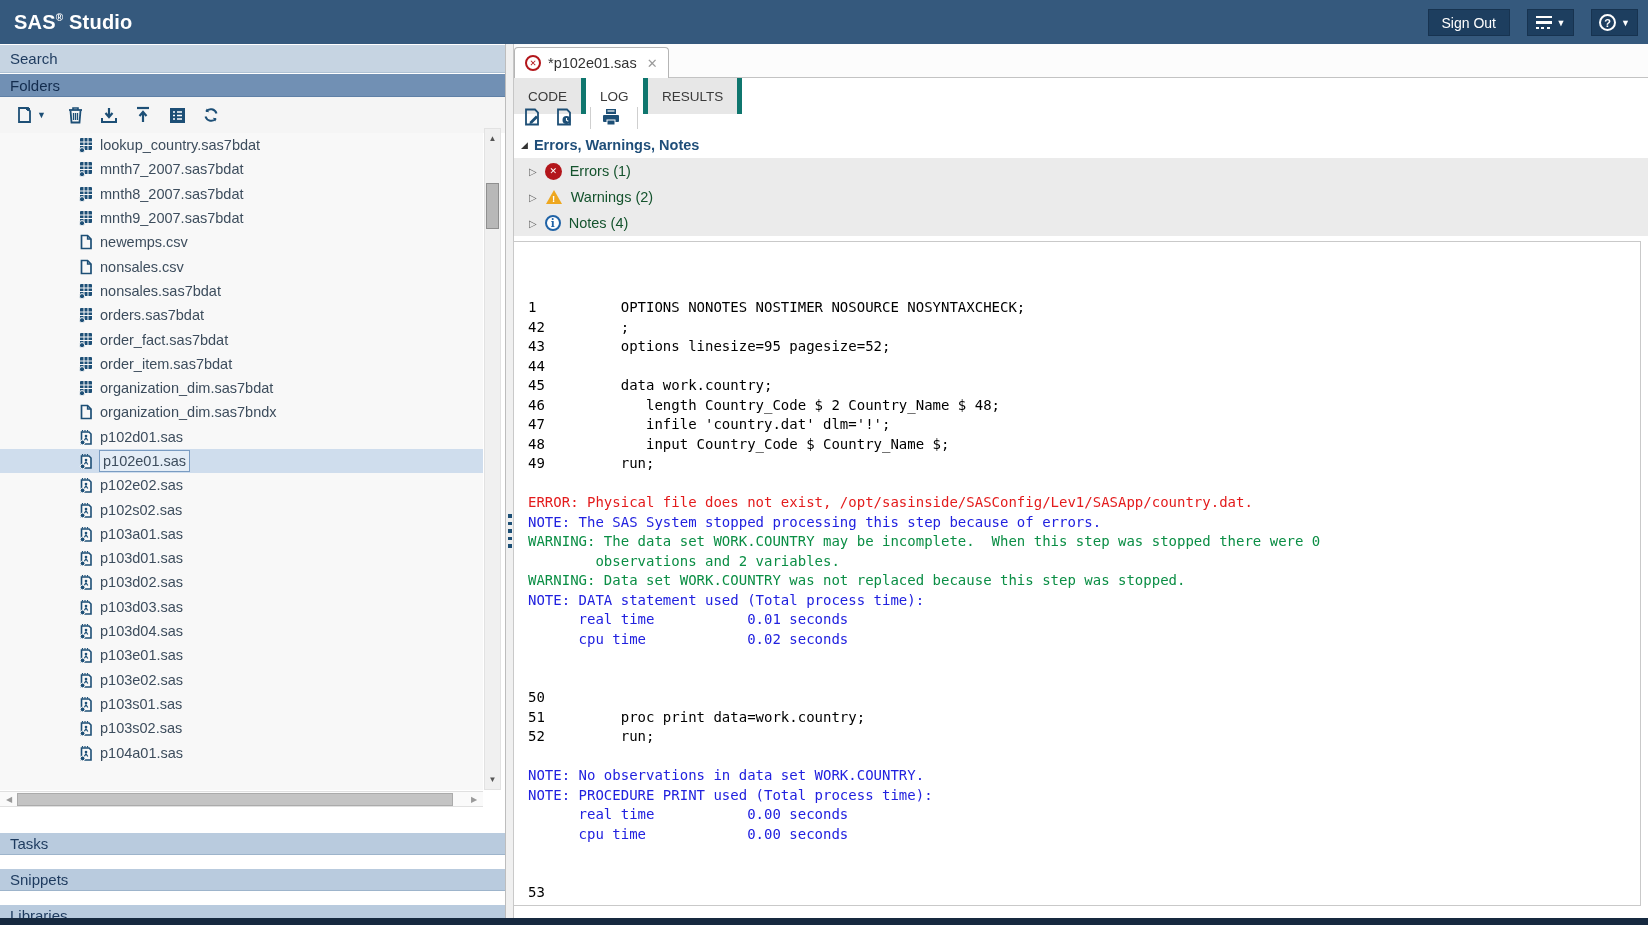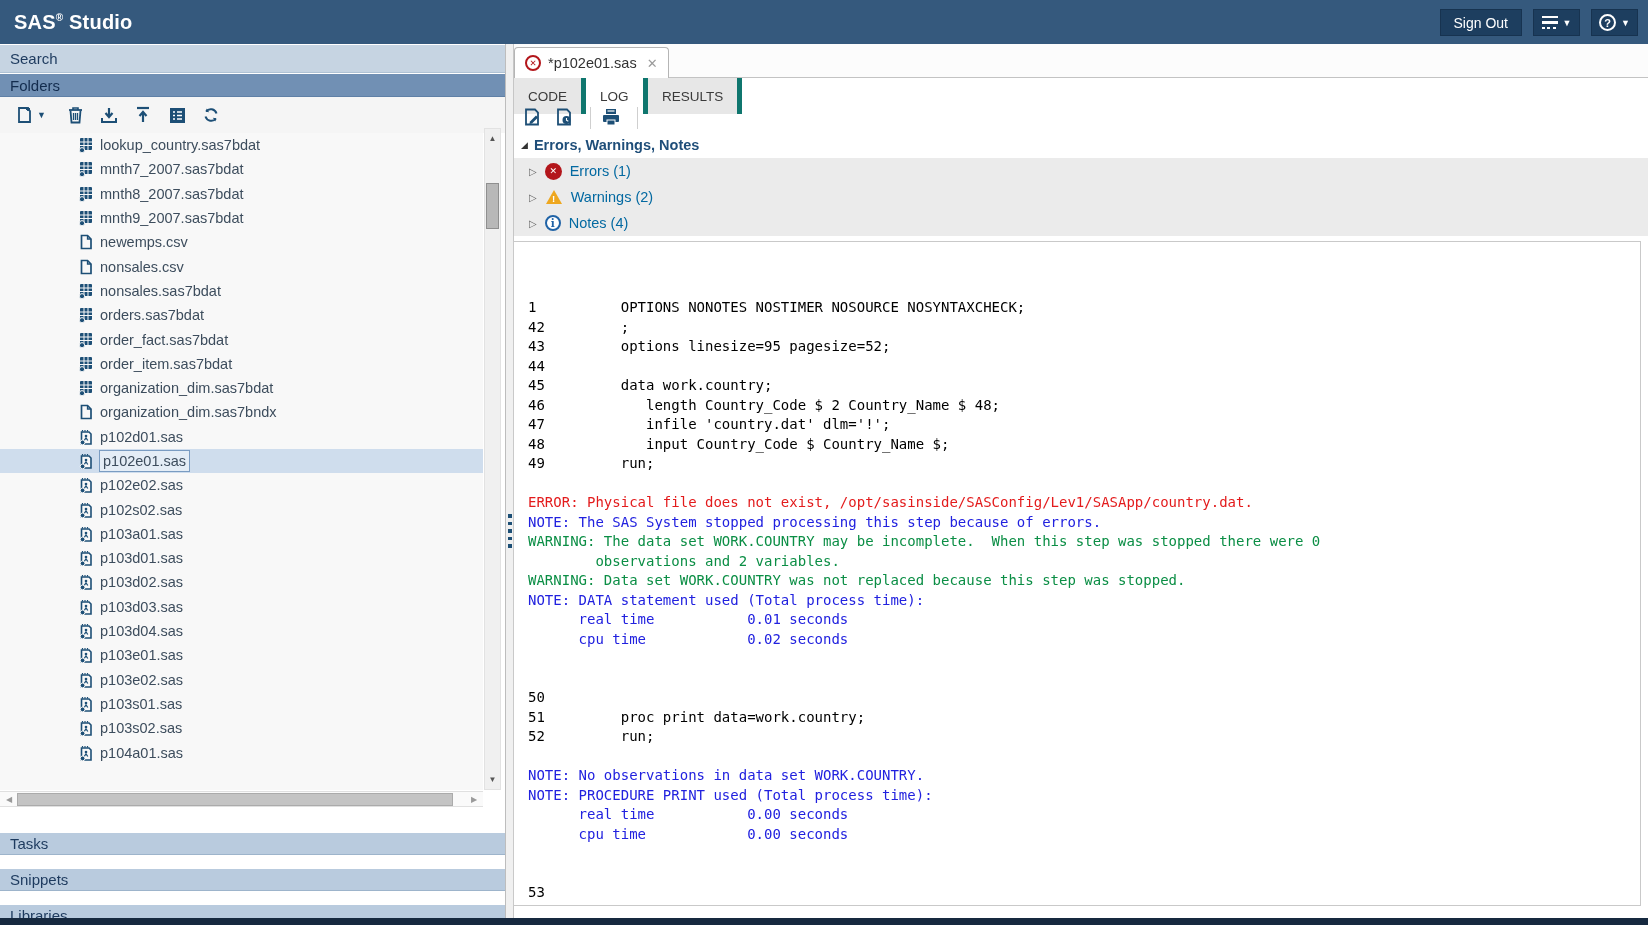--- a/index.html
+++ b/index.html
@@ -4,21 +4,21 @@
 <style>
   * { margin:0; padding:0; box-sizing:border-box; }
   html,body { width:1648px; height:925px; overflow:hidden;
     font-family:"Liberation Sans", "DejaVu Sans", sans-serif; background:#fff; }
 
   
   .app-header { position:absolute; left:0; top:0; width:1648px; height:44px;
     background:#35597D; display:flex; align-items:center; }
   .brand { color:#fff; font-size:20px; font-weight:bold; margin-left:14px; letter-spacing:.2px; }
   .brand sup { font-size:10px; }
-  .header-right { position:absolute; right:10px; top:9px; display:flex; gap:11px;align-items:flex-end; }
+  .header-right { position:absolute; right:10px; top:9px; display:flex; gap:17px;align-items:flex-end; }
   .hbtn { background:#1D3E5F; color:#fff; border:1px solid #173350; height:27px;
     display:flex; align-items:center; justify-content:center; font-size:14px; cursor:pointer; }
   .signout { padding:0 13px; }
   .iconbtn { width:47px; gap:5px; }
   .menu-glyph { display:flex; flex-direction:column; gap:3px; }
   .menu-glyph .bar { width:16px; height:2.5px; background:#fff; }
   .menu-glyph .dots { display:flex; gap:2.5px; }
   .menu-glyph .dots i { width:3px; height:2.5px; background:#fff; }
   .caret { color:#fff; font-size:9px; }
   .help-glyph { width:17px; height:17px; border:2px solid #fff; border-radius:50%;
@@ -91,21 +91,21 @@
   .log-toolbar { height:29px; display:flex; align-items:center; padding-left:5px; }
   .log-toolbar .tbtn { margin-right:6px; }
   .vsep { width:1px; height:22px; background:#CFCFCF; margin:0 7px; }
 
   .msg-header { height:26px; display:flex; align-items:center; gap:6px; padding-left:7px; }
   .msg-header .tri { color:#333; font-size:9px; }
   .msg-header .txt { font-size:14.5px; font-weight:bold; color:#1F4E79; }
   .msg-groups { background:#EBEBEB; width:100%; }
   .msg-row { height:26px; display:flex; align-items:center; gap:8px; padding-left:15px; cursor:pointer; }
   .msg-row .exp { color:#666; font-size:10px; }
-  .msg-row .lbl { font-size:14.5px; color:#0369a1; }
+  .msg-row .lbl { font-size:14.5px; color:#14532d; }
   .ic-error { width:17px; height:17px; border-radius:50%; background:#B3161B; color:#fff;
     font-size:9px; font-weight:bold; display:flex; align-items:center; justify-content:center; }
   .ic-warn { position:relative; width:18px; height:16px; }
   .ic-warn .t { position:absolute; left:1px; top:1px; width:0; height:0;
     border-left:8px solid transparent; border-right:8px solid transparent; border-bottom:14px solid #EEA71F; }
   .ic-warn .x { position:absolute; left:0; top:4px; width:18px; text-align:center;
     color:#fff; font-size:9.5px; font-weight:bold; }
   .ic-note { width:16px; height:16px; border-radius:50%; border:2px solid #2063A6; background:#fff;
     color:#2063A6; font-size:10.5px; font-weight:bold; font-family:"DejaVu Serif", serif;
     display:flex; align-items:center; justify-content:center; }

